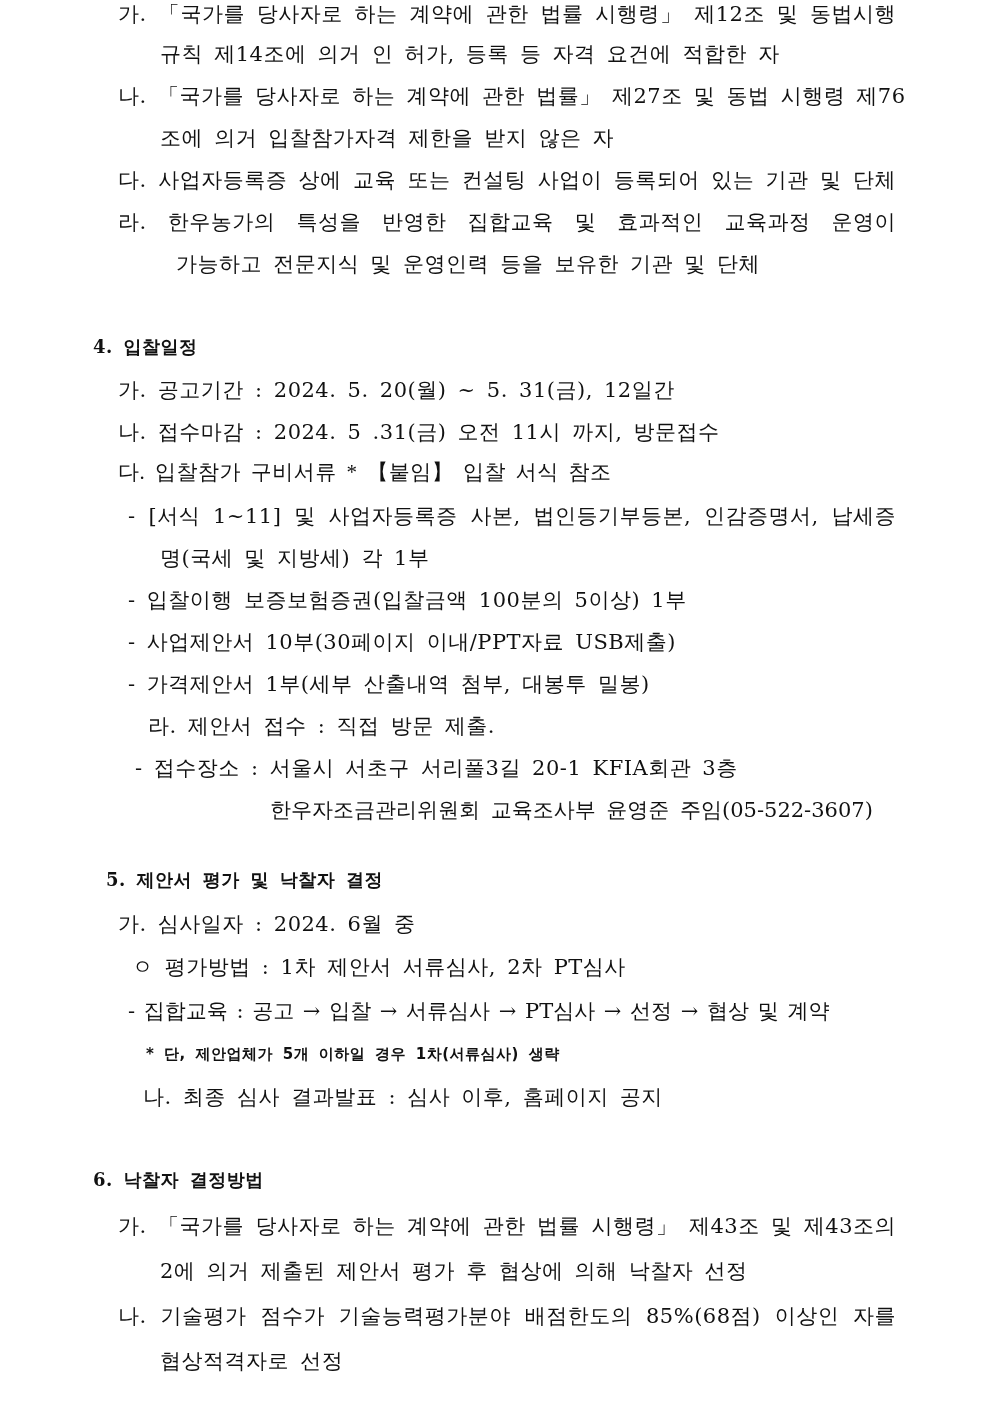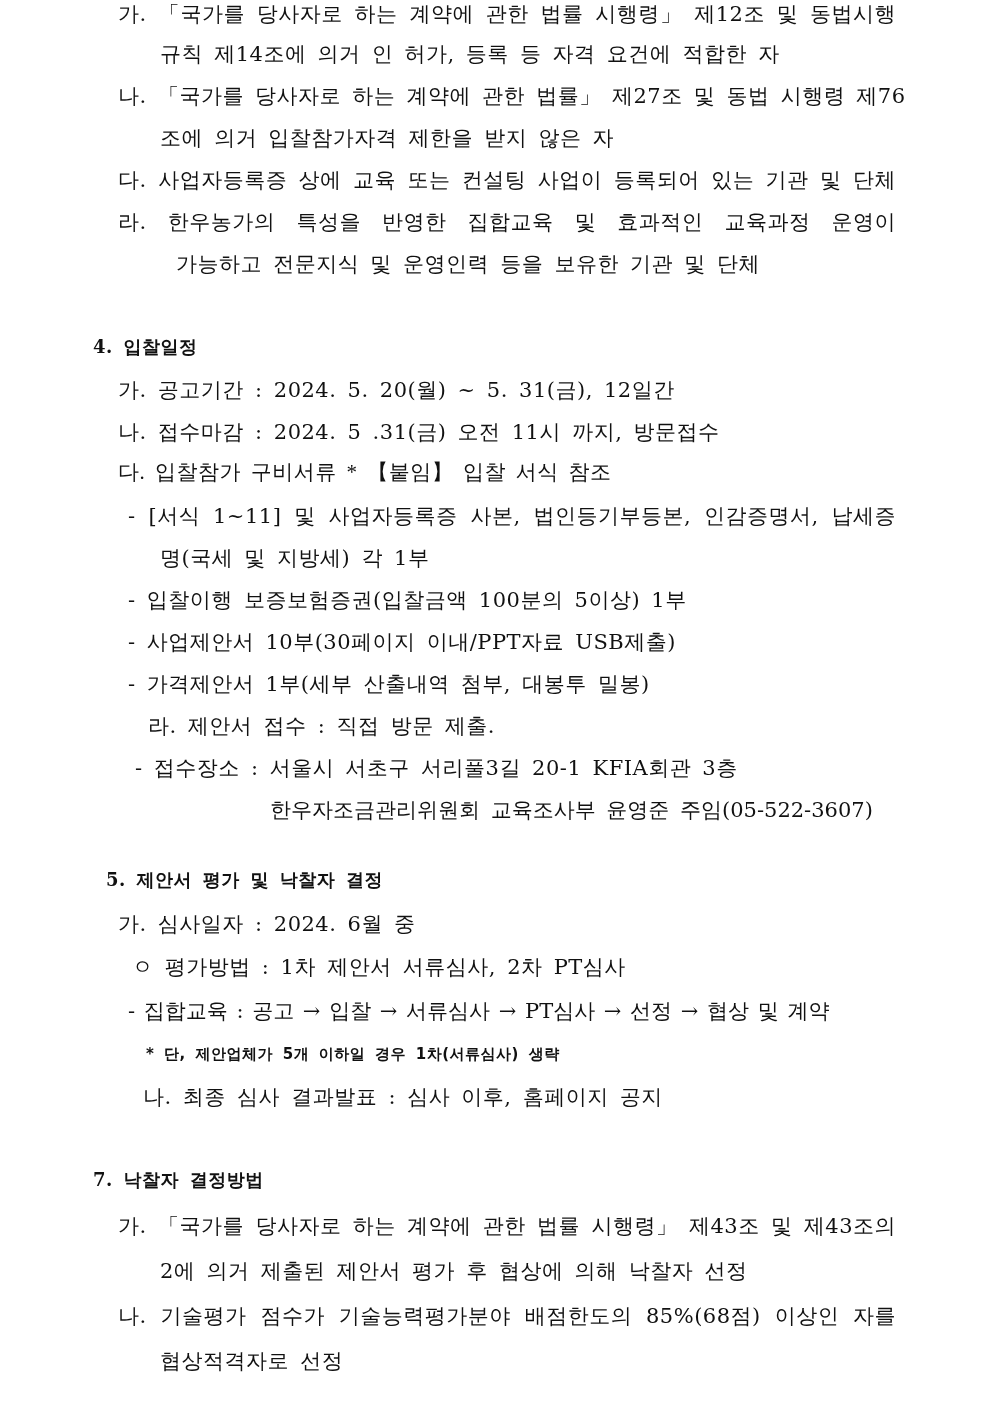--- a/index.html
+++ b/index.html
@@ -49,17 +49,17 @@
 <div class="line" style="left:135px; top:754px;">- 접수장소 : 서울시 서초구 서리풀3길 20-1 KFIA회관 3층</div>
 <div class="line" style="left:270px; top:796px; letter-spacing:0px;">한우자조금관리위원회 교육조사부 윤영준 주임(05-522-3607)</div>
 
 <div class="line heading" style="left:106px; top:866px;">5. 제안서 평가 및 낙찰자 결정</div>
 <div class="line" style="left:118px; top:910px;">가. 심사일자 : 2024. 6월 중</div>
 <div class="line" style="left:132px; top:953px;">ㅇ 평가방법 : 1차 제안서 서류심사, 2차 PT심사</div>
 <div class="line" style="left:128px; top:997px; letter-spacing:0px; word-spacing:2px;">- 집합교육 : 공고 → 입찰 → 서류심사 → PT심사 → 선정 → 협상 및 계약</div>
 <div class="line note" style="left:146px; top:1040px;">* 단, 제안업체가 5개 이하일 경우 1차(서류심사) 생략</div>
 <div class="line" style="left:118px; top:1083px;margin-left:25px;">나. 최종 심사 결과발표 : 심사 이후, 홈페이지 공지</div>
 
-<div class="line heading" style="left:93px; top:1166px;">7. 낙찰자 결정방법</div>
+<div class="line heading" style="left:93px; top:1166px;">6. 낙찰자 결정방법</div>
 <div class="line justify" style="left:118px; top:1212px; width:778px;">가. 「국가를 당사자로 하는 계약에 관한 법률 시행령」 제43조 및 제43조의</div>
 <div class="line" style="left:160px; top:1257px;">2에 의거 제출된 제안서 평가 후 협상에 의해 낙찰자 선정</div>
 <div class="line justify" style="left:118px; top:1302px; width:778px;">나. 기술평가 점수가 기술능력평가분야 배점한도의 85%(68점) 이상인 자를</div>
 <div class="line" style="left:160px; top:1347px;">협상적격자로 선정</div>
 
 </body></html>

